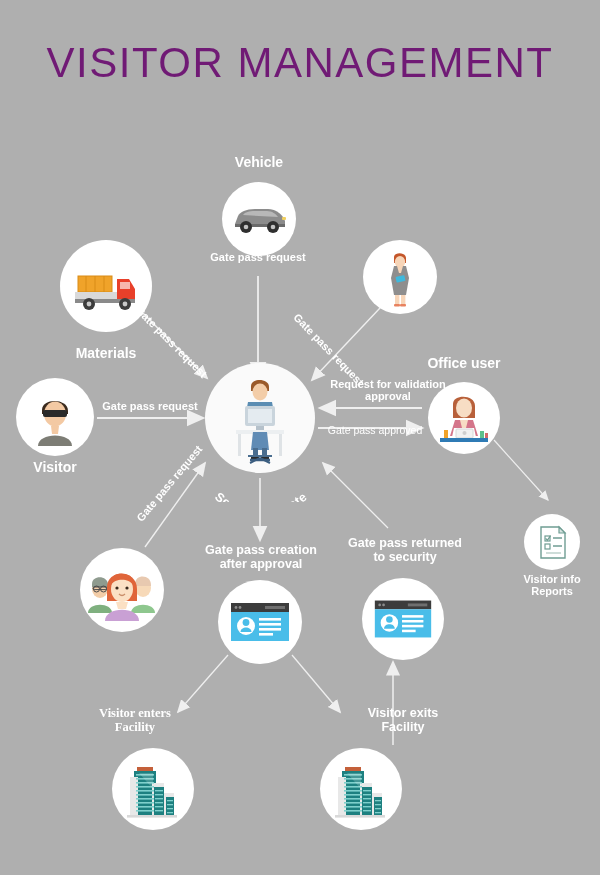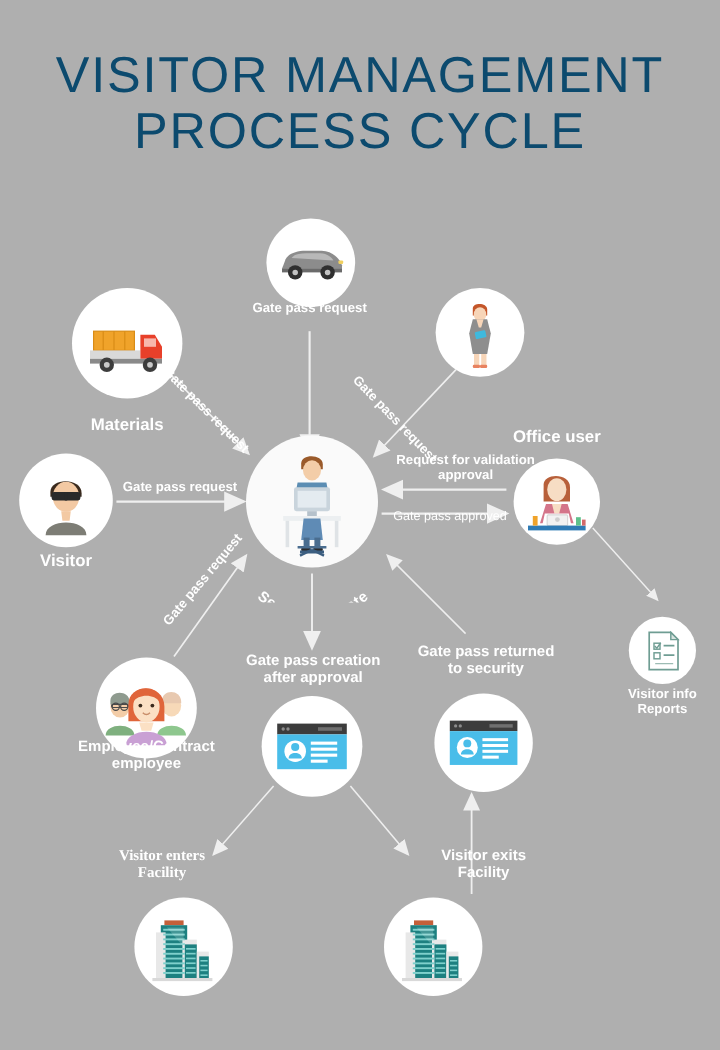--- a/index.html
+++ b/index.html
@@ -8,21 +8,21 @@
     background:#afafaf;
     font-family:"Liberation Sans", sans-serif;
     overflow:hidden;
     position:relative;
   }
   #stage{position:relative;width:600px;height:875px;}
 
   
   .title{
     position:absolute;left:0;top:40px;width:600px;
-    text-align:center;color:#0c4a6e;
+    text-align:center;color:#701a75;
     font-size:42px;line-height:46px;font-weight:400;
     letter-spacing:1.5px;
   }
   .title .l2{display:block;}
 
   
   #links{position:absolute;left:0;top:0;width:600px;height:875px;}
 
   
   .node{
@@ -49,21 +49,20 @@
   .rot{transform-origin:0 0;}
   .curve-lbl{position:absolute;}
 </style>
 </head>
 <body style="background: rgb(175, 175, 175);">
 
 <div id="stage">
 
   <div class="title">
     <span>VISITOR MANAGEMENT</span>
-    <span class="l2">PROCESS CYCLE</span>
   </div>
 
   <svg id="links" viewBox="0 0 600 875">
     <defs>
       <marker id="ah" markerWidth="9" markerHeight="9" refX="7.5" refY="4.5" orient="auto">
         <path d="M0,0.6 L8.6,4.5 L0,8.4 Z" fill="#efefef"></path>
       </marker>
       <marker id="ahb" markerWidth="11" markerHeight="11" refX="9" refY="5.5" orient="auto">
         <path d="M0,0.8 L10.4,5.5 L0,10.2 Z" fill="#efefef"></path>
       </marker>
@@ -121,21 +120,21 @@
       <path d="M7,36 L10,28 C12,24 18,21 27,21 L40,21 C47,21 52,25 55,29 L57,33 L57,38 L7,38 Z" fill="#8c8c8c"></path>
       <path d="M15,27 C17,24 21,23 27,23 L39,23 C44,23 48,26 50,29 Z" fill="#b8b8b8"></path>
       <rect x="7" y="36" width="50" height="3" fill="#6b6b6b"></rect>
       <circle cx="18" cy="39" r="6" fill="#2f2f2f"></circle>
         <circle cx="18" cy="39" r="2.3" fill="#c2c2c2"></circle>
       <circle cx="45" cy="39" r="6" fill="#2f2f2f"></circle>
         <circle cx="45" cy="39" r="2.3" fill="#c2c2c2"></circle>
       <rect x="54" y="29" width="4" height="3" rx="1" fill="#f0d060"></rect>
     </svg>
   </div>
-  <div class="lbl lbl-bold-18" style="left:199px;top:155px;width:120px;margin-top:34px;">Vehicle</div>
+  <div class="lbl lbl-bold-18" style="left:199px;top:155px;width:120px;">Vehicle</div>
   <div class="edge-lbl" style="left:198px;top:251px;width:120px;">Gate pass request</div>
 
   <div class="node" style="left:363px;top:240px;width:74px;height:74px;">
     <svg width="64" height="64" viewBox="0 0 64 64">
       <path d="M26,12 C26,7 38,7 38,13 L38,18 L26,18 Z" fill="#c4562a"></path>
       <ellipse cx="32" cy="17" rx="5.2" ry="6" fill="#f7d5b8"></ellipse>
       <path d="M26,21 L38,21 L41,33 L38,50 L26,50 L23,33 Z" fill="#8e8e8e"></path>
       <path d="M29,21 L35,21 L33,28 L31,28 Z" fill="#f7d5b8"></path>
       <rect x="28" y="31" width="9" height="6" rx="1" fill="#3fb9dd" transform="rotate(-12 32 34)"></rect>
       <rect x="27" y="50" width="4.4" height="10" fill="#f7d5b8"></rect>
@@ -242,22 +241,20 @@
       <path d="M24,36 C24,18 54,18 54,38 L54,50 L24,50 Z" fill="#e0653a"></path>
       <ellipse cx="39" cy="38" rx="11" ry="13" fill="#fbe0c4"></ellipse>
       <path d="M28,30 C28,20 50,20 50,31 L50,34 C46,27 32,27 28,34 Z" fill="#e0653a"></path>
       <circle cx="34" cy="37" r="1.6" fill="#3a2a1d"></circle>
       <circle cx="44" cy="37" r="1.6" fill="#3a2a1d"></circle>
       <path d="M36,43 Q39,46 42,43" stroke="#c98e6a" stroke-width="1.2" fill="none"></path>
       <path d="M22,70 C22,55 56,55 56,70 Z" fill="#c9a0d4"></path>
       <path d="M33,51 L45,51 L43,58 L35,58 Z" fill="#fbe0c4"></path>
     </svg>
   </div>
-  <div class="lbl lbl-bold-15" style="left:52px;top:615px;width:140px;">Employee/Contract
-employee</div>
 
   <div class="node" style="left:218px;top:580px;width:84px;height:84px;">
     <svg width="70" height="70" viewBox="0 0 70 70">
       <rect x="6" y="16" width="58" height="9" fill="#3c3c3c"></rect>
       <circle cx="11" cy="20.5" r="1.4" fill="#8c8c8c"></circle>
       <circle cx="15" cy="20.5" r="1.4" fill="#8c8c8c"></circle>
       <rect x="40" y="19" width="20" height="3" fill="#6f6f6f"></rect>
       <rect x="6" y="25" width="58" height="29" fill="#49bde9"></rect>
       <circle cx="21" cy="39" r="9" fill="#ffffff"></circle>
       <circle cx="21" cy="35.5" r="3.4" fill="#49bde9"></circle>

